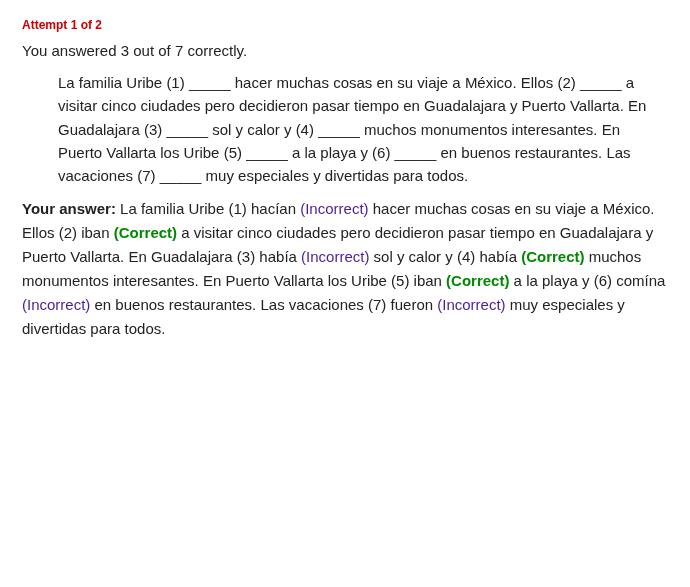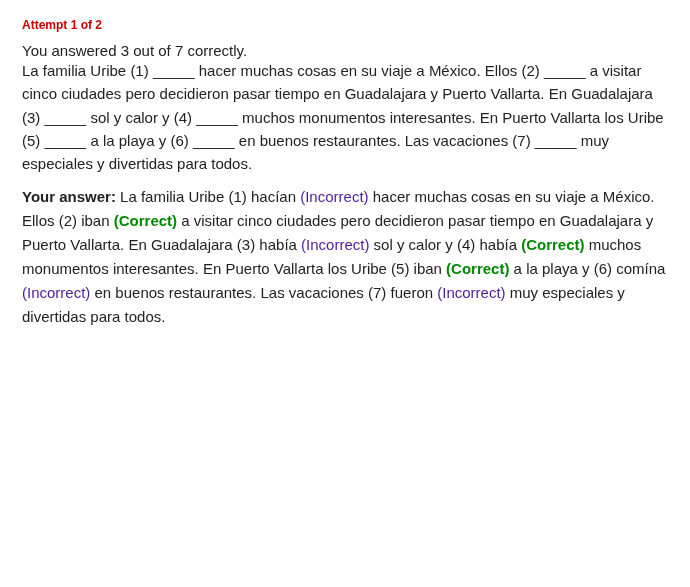--- a/index.html
+++ b/index.html
@@ -16,26 +16,28 @@
       color: #222;
       padding: 18px 22px 18px 22px;
     }
     .attempt-header {
       font-weight: bold;
       color: #cc0000;
       font-size: 12px;
       margin-bottom: 10px;
     }
     .score-line {
+      margin-bottom: 12px;
       color: #222;
     }
     .prompt-text {
       margin-bottom: 10px;
       line-height: 1.55;
       color: #222;
+      margin-left: 36px;
     }
     .your-answer-block {
       line-height: 1.6;
       color: #222;
     }
     .your-answer-label {
       font-weight: bold;
       text-align: right;
     }
     .answer-word {

